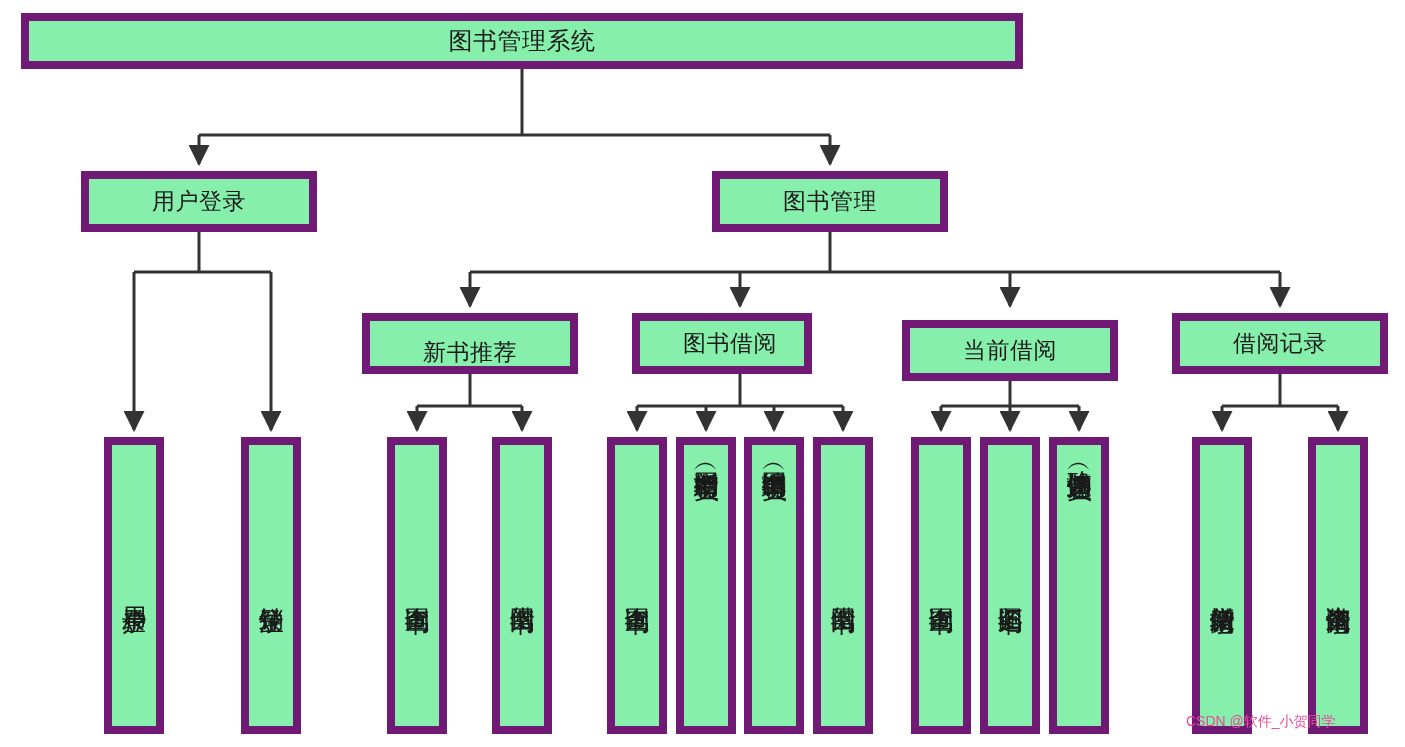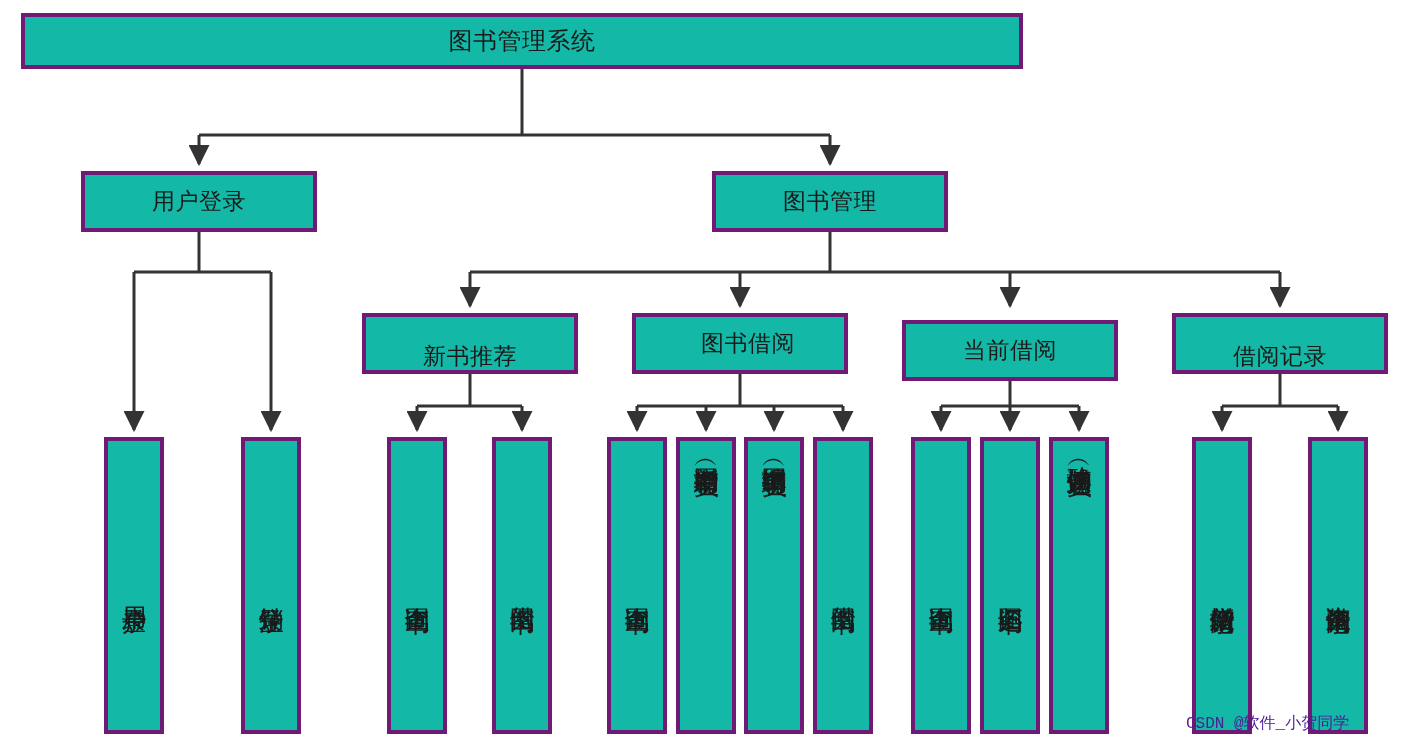--- a/index.html
+++ b/index.html
@@ -22,22 +22,22 @@
     position: absolute;
     left: 0;
     top: 0;
     width: 1405px;
     height: 747px;
     pointer-events: none;
   }
   .node {
     position: absolute;
     box-sizing: border-box;
-    background: #14b8a6;
-    border: 4px solid #701a75;
+    background: #86efac;
+    border: 8px solid #701a75;
     display: flex;
     align-items: center;
     justify-content: center;
     z-index: 2;
   }
   .node .label {
     color: #1a1a1a;
     line-height: 1.18;
     text-align: center;
     white-space: nowrap;
@@ -64,25 +64,25 @@
     line-height: 1.02;
     letter-spacing: 1px;
   }
   .node.vert.mid .label {
     align-self: center;
   }
   .watermark {
     position: absolute;
     left: 1186px;
     top: 713px;
-    font-size: 16px;
-    color: #4c1d95;
+    font-size: 14px;
+    color: #ec4899;
     white-space: nowrap;
     z-index: 5;
-    font-family: Liberation Mono, monospace;
+    font-family: Liberation Sans, sans-serif;
   }
 </style>
 </head>
 <body>
 
 <div id="canvas">
 
   <svg id="edges" viewBox="0 0 1405 747" xmlns="http://www.w3.org/2000/svg">
     <defs>
       <marker id="arrow" viewBox="0 0 10 10" refX="9" refY="5" markerWidth="7" markerHeight="7" orient="auto-start-reverse">
@@ -140,27 +140,27 @@
   <div class="node horiz" style="left:81px; top:171px; width:236px; height:61px;">
     <span class="label">用户登录</span>
   </div>
   <div class="node horiz" style="left:712px; top:171px; width:236px; height:61px;justify-content:center;">
     <span class="label">图书管理</span>
   </div>
 
   <div class="node horiz" style="left:362px; top:313px; width:216px; height:61px;align-items:flex-end;">
     <span class="label">新书推荐</span>
   </div>
-  <div class="node horiz" style="left:632px; top:313px; width:216px; height:61px;padding-left:16px;">
+  <div class="node horiz" style="left:632px; top:313px; width:180px; height:61px;padding-left:16px;">
     <span class="label">图书借阅</span>
   </div>
   <div class="node horiz" style="left:902px; top:296px; width:216px; height:61px;margin-top:24px;">
     <span class="label">当前借阅</span>
   </div>
-  <div class="node horiz" style="left:1172px; top:313px; width:216px; height:61px;align-items:flex-end;">
+  <div class="node horiz" style="left:1172px; top:313px; width:216px; height:61px;">
     <span class="label">借阅记录</span>
   </div>
 
   <div class="node vert mid" style="left:104px; top:437px; width:60px; height:297px;">
     <span class="label">用户登录</span>
   </div>
   <div class="node vert mid" style="left:241px; top:437px; width:60px; height:297px;">
     <span class="label">注销登录</span>
   </div>
 

